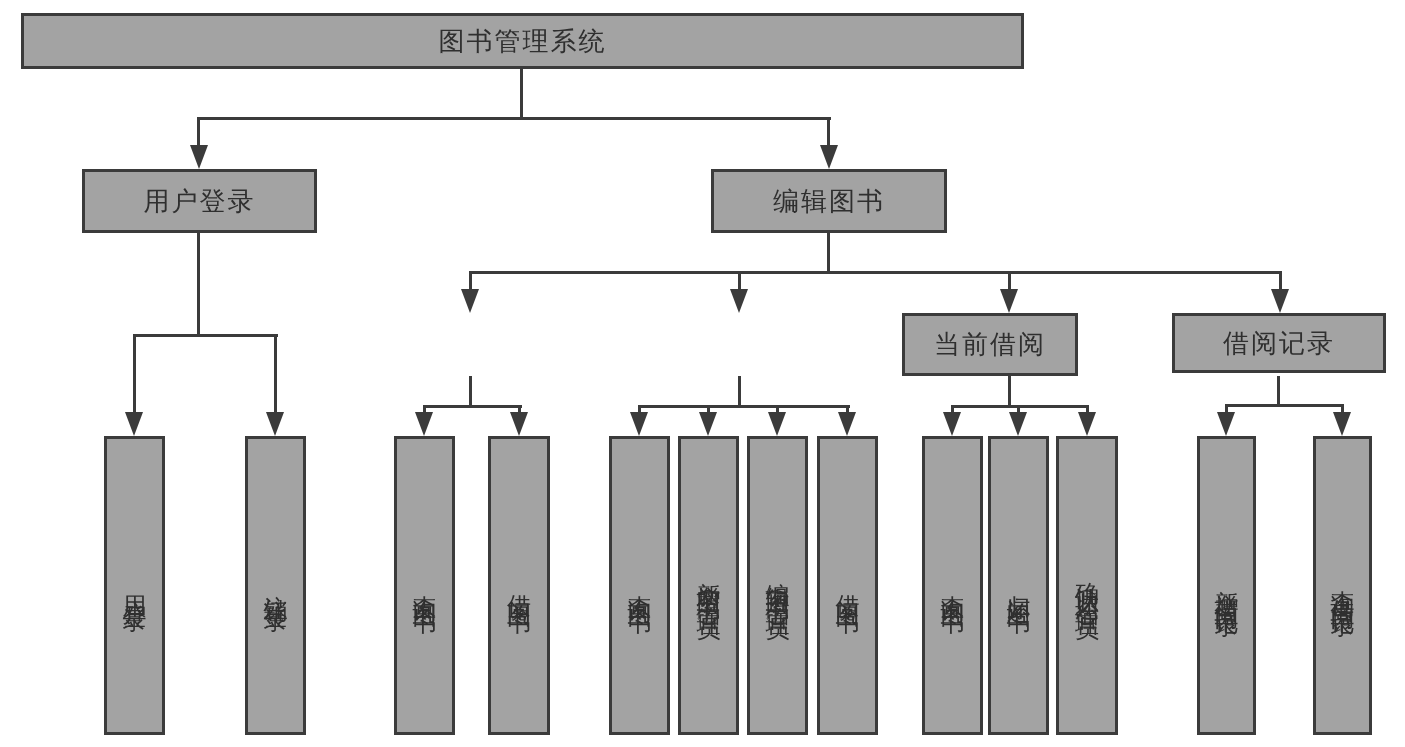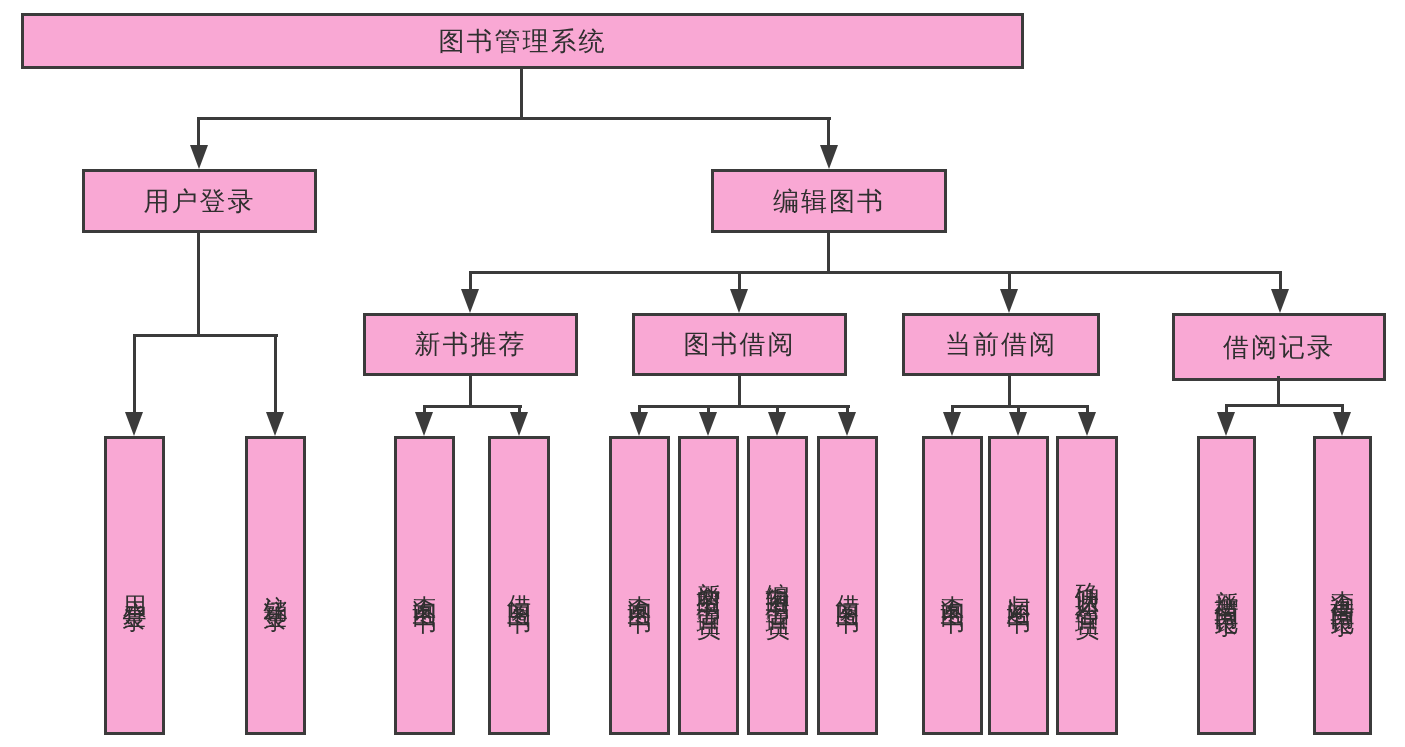--- a/index.html
+++ b/index.html
@@ -7,21 +7,21 @@
     position:relative;
     width:1405px;height:747px;
     background:#ffffff;
     font-family:"Liberation Sans","DejaVu Sans",sans-serif;
     overflow:hidden;
   }
   .box{
     position:absolute;
     box-sizing:border-box;
     border:3px solid #3b3b3b;
-    background:#f9a8d4;
+    background:#a3a3a3;
     display:flex;
     align-items:center;
     justify-content:center;
     font-size:26px;
     color:#2f2f2f;
     letter-spacing:2px;
     white-space:nowrap;
   }
   .vbox{
     writing-mode:vertical-rl;
@@ -79,24 +79,22 @@
   <div class="hline" style="left:469px;top:271px;width:813px;"></div>
   <div class="vline" style="left:469px;top:271px;height:20px;"></div>
   <div class="arrow" style="left:461px;top:289px;"></div>
   <div class="vline" style="left:738px;top:271px;height:20px;"></div>
   <div class="arrow" style="left:730px;top:289px;"></div>
   <div class="vline" style="left:1008px;top:271px;height:20px;"></div>
   <div class="arrow" style="left:1000px;top:289px;"></div>
   <div class="vline" style="left:1279px;top:271px;height:20px;"></div>
   <div class="arrow" style="left:1271px;top:289px;"></div>
 
-  <div class="box" style="left:363px;top:313px;width:215px;height:63px;">新书推荐</div>
-  <div class="box" style="left:632px;top:313px;width:215px;height:63px;">图书借阅</div>
-  <div class="box" style="left:902px;top:313px;width:198px;height:63px;">当前借阅</div>
-  <div class="box" style="left:1172px;top:313px;width:214px;height:68px;font-family:Liberation Serif, serif;">借阅记录</div>
+  <div class="box" style="left:902px;top:313px;width:176px;height:63px;">当前借阅</div>
+  <div class="box" style="left:1172px;top:313px;width:214px;height:60px;font-family:Liberation Serif, serif;">借阅记录</div>
 
   <div class="vline" style="left:469px;top:376px;height:32px;"></div>
   <div class="hline" style="left:423px;top:405px;width:99px;"></div>
   <div class="vline" style="left:423px;top:405px;height:12px;"></div>
   <div class="arrow" style="left:415px;top:412px;"></div>
   <div class="vline" style="left:518px;top:405px;height:12px;"></div>
   <div class="arrow" style="left:510px;top:412px;"></div>
 
   <div class="vline" style="left:738px;top:376px;height:32px;"></div>
   <div class="hline" style="left:638px;top:405px;width:212px;"></div>

